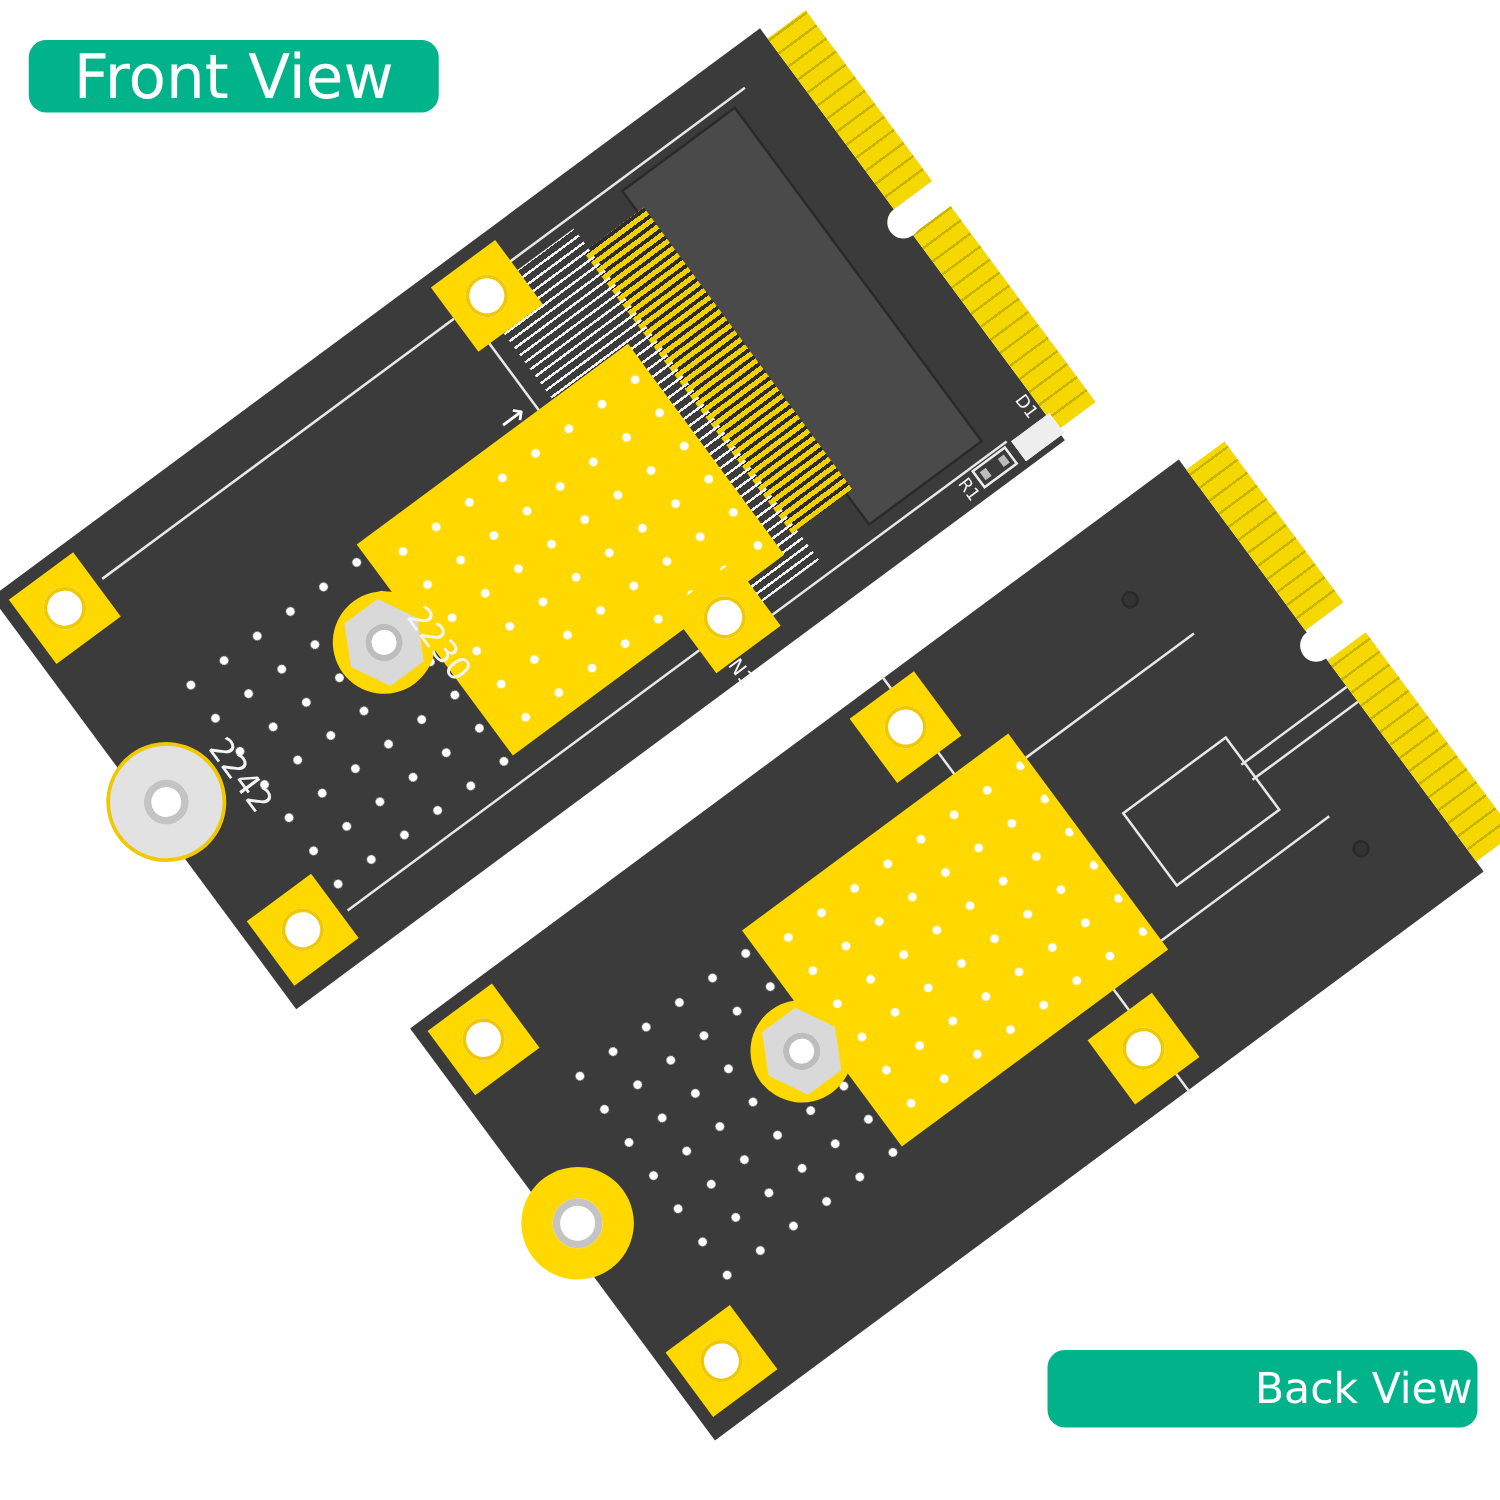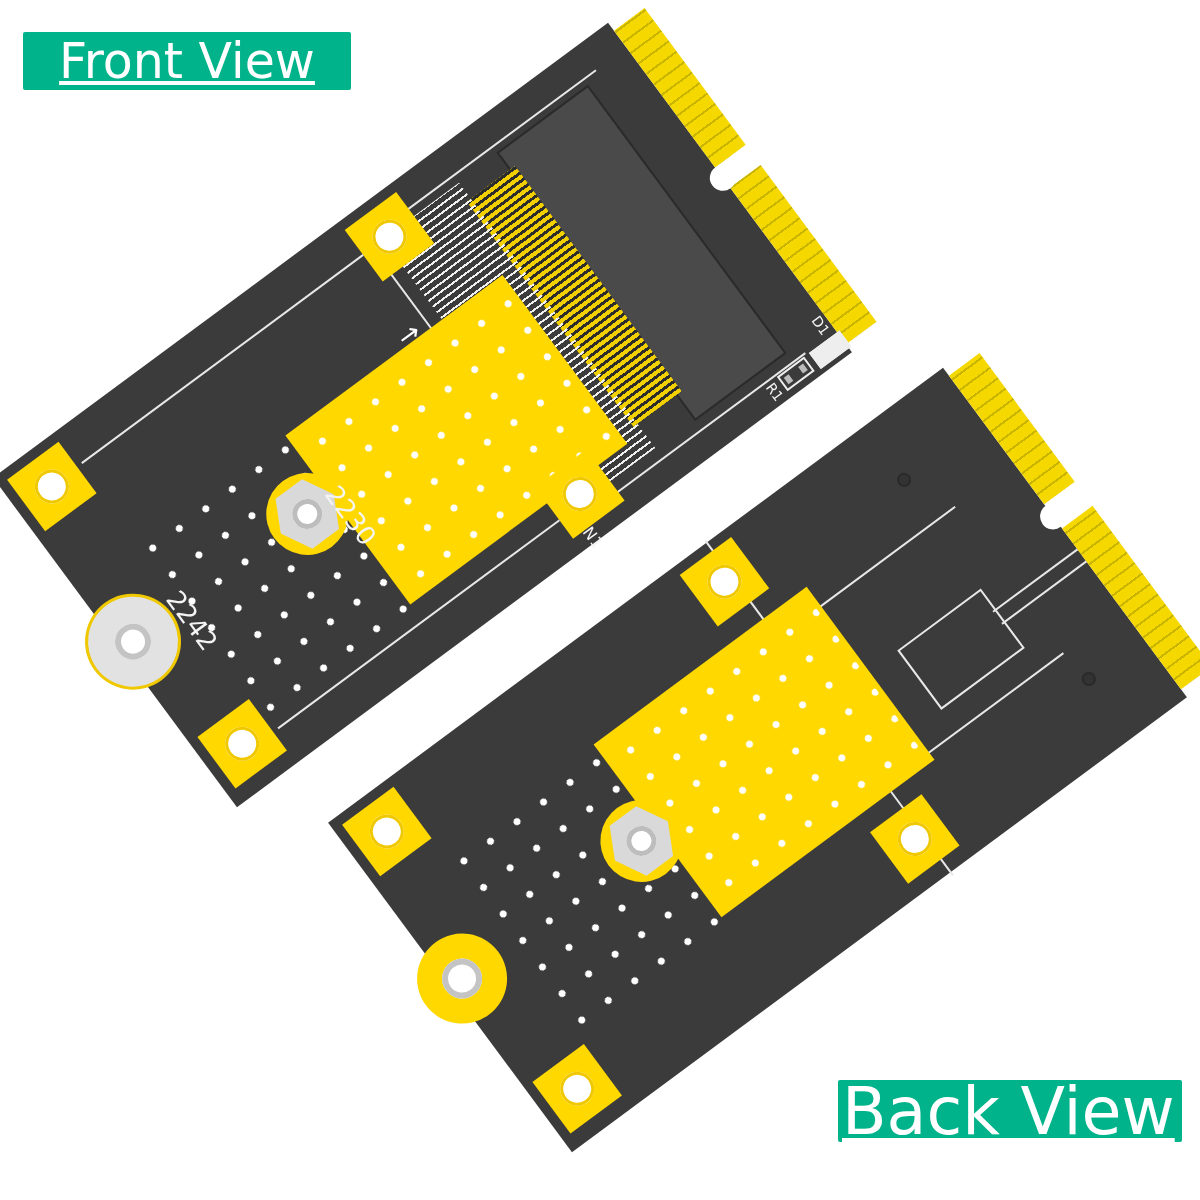--- a/index.html
+++ b/index.html
@@ -1,19 +1,19 @@
 <!DOCTYPE html>
 <html><head>
 <meta charset="utf-8">
 <style>
   html,body{margin:0;padding:0;}
   body{width:1200px;height:1200px;background:#ffffff;position:relative;overflow:hidden;font-family:"DejaVu Sans",sans-serif;}
-  .label{position:absolute;background:#00b38a;color:#fff;border-radius:2px;font-family:"DejaVu Sans",sans-serif;font-size:50px;line-height:1;padding:12px 12px 14px 12px;white-space:nowrap;text-decoration:underline;}
+  .label{position:absolute;background:#00b38a;color:#fff;border-radius:14px;font-family:"DejaVu Sans",sans-serif;font-size:50px;line-height:1;padding:12px 12px 14px 12px;white-space:nowrap;}
   #front-label{left:23px;top:32px;width:316px;height:58px;font-size:49px;display:flex;align-items:center;justify-content:center;padding:0 6px;}
-  #back-label{left:838px;top:1080px;width:336px;height:62px;font-size:65px;display:flex;align-items:center;justify-content:flex-start;padding:0 4px;}
+  #back-label{left:838px;top:1080px;width:336px;height:62px;font-size:34px;display:flex;align-items:center;justify-content:flex-end;padding:0 4px;}
 
   .board{position:absolute;width:765px;height:410px;transform-origin:50% 50%;}
   .pcb{position:absolute;left:0;top:0;width:765px;height:410px;background:#3b3b3b;}
   
   #front-board{left:40px;top:210px;transform:rotate(-36.5deg);}
   #back-board{left:375px;top:555px;transform:rotate(-36.5deg);}
 
   .finger{position:absolute;background:repeating-linear-gradient(90deg,#f5d800 0 11px,#c9b400 11px 13px);}
   .notch{position:absolute;width:26px;height:26px;border-radius:50%;background:#fff;}
   .pad{position:absolute;width:64px;height:64px;background:#ffd800;}

